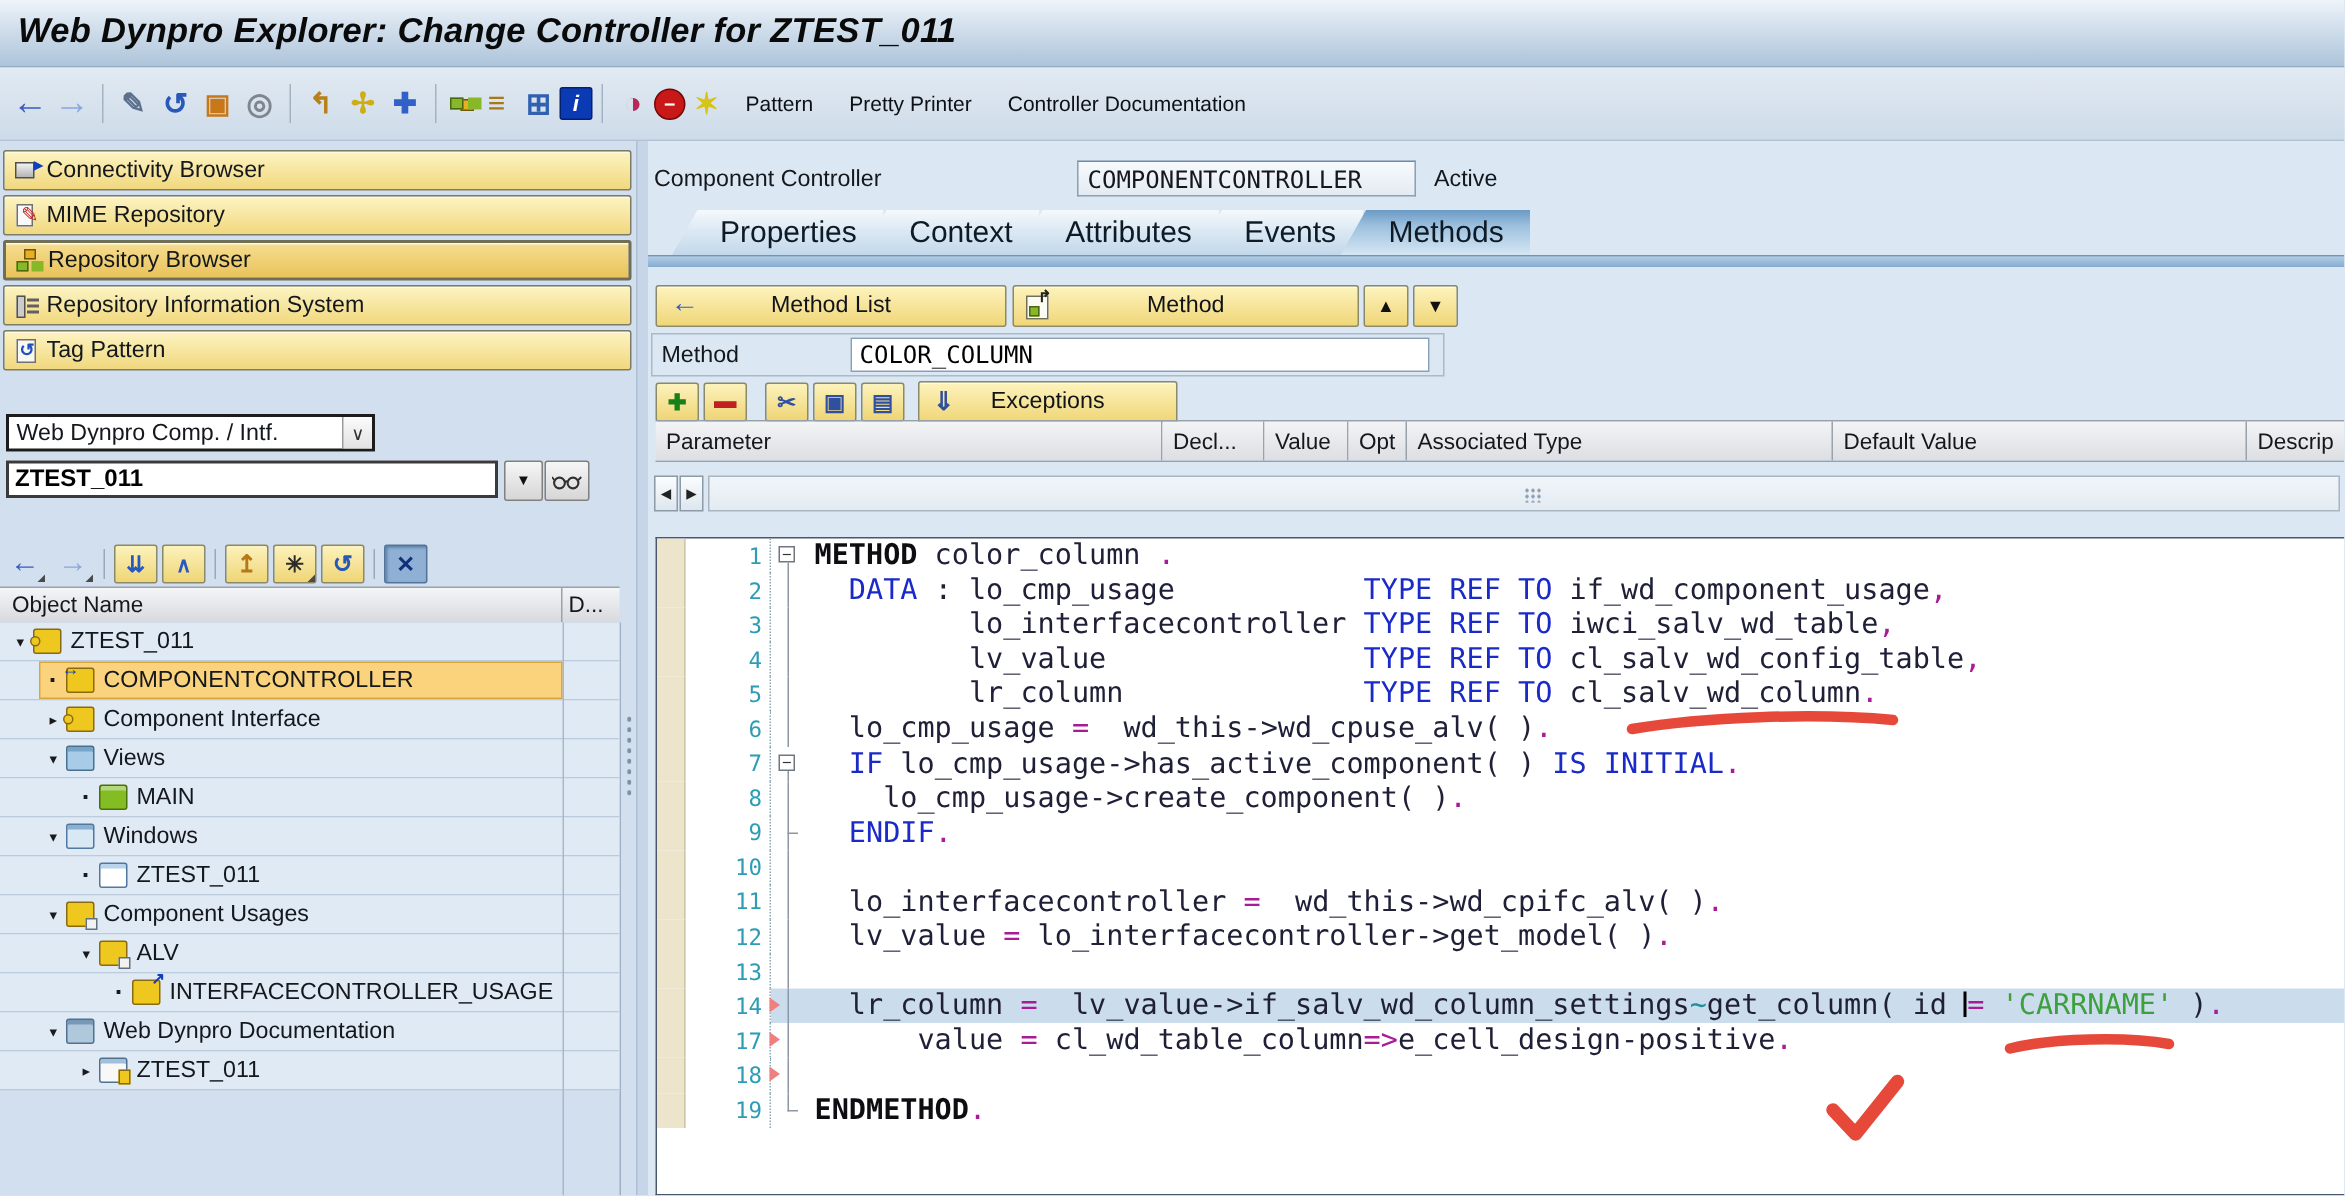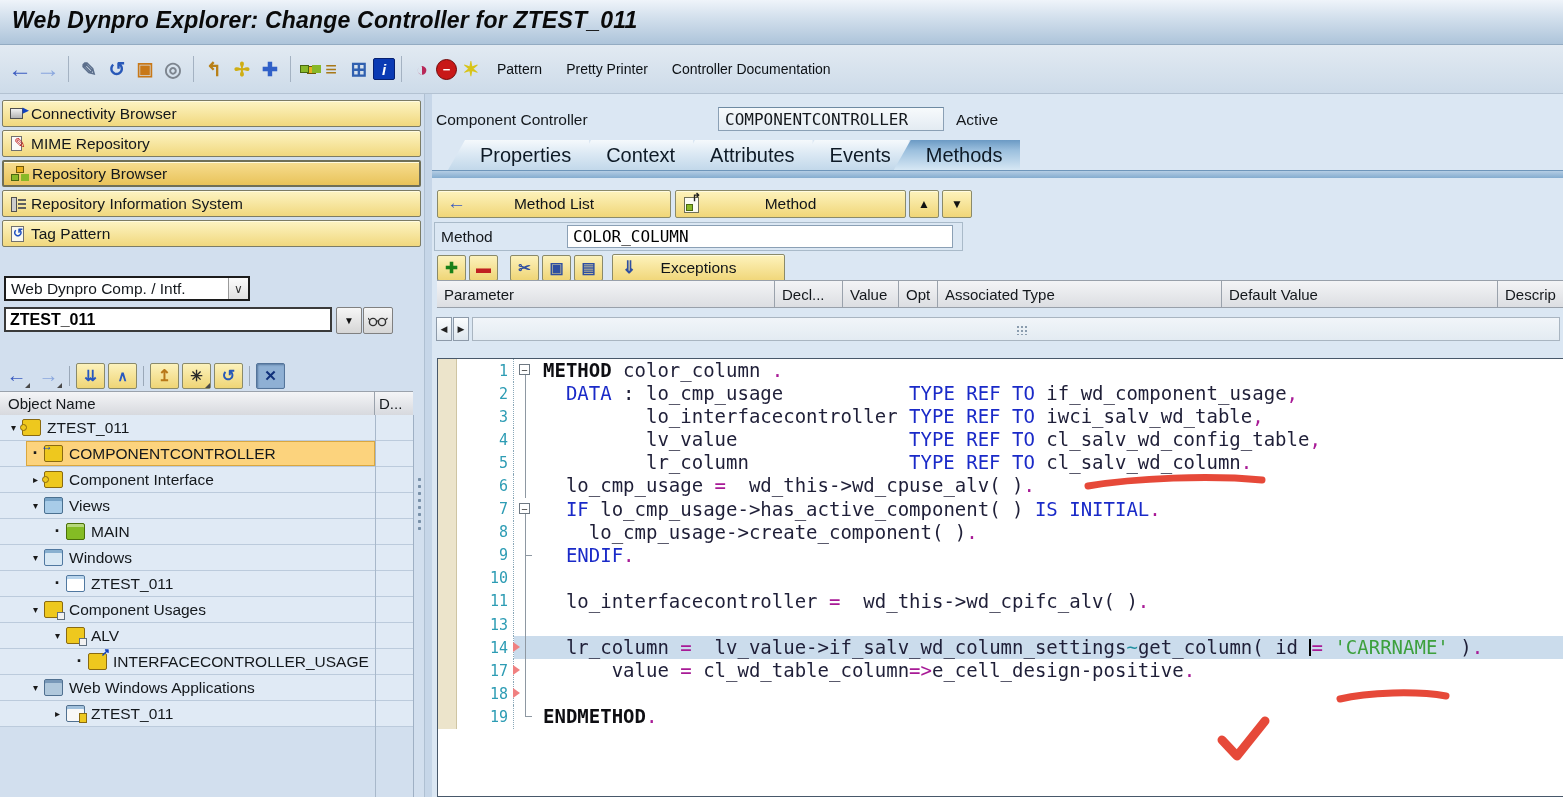--- a/index.html
+++ b/index.html
@@ -357,21 +357,21 @@
         <span class="tlabel">ALV</span>
       </div>
       <div class="trow" style="padding-left: 72px;">
         <span class="texp leaf">·</span>
         <span class="ti ti-usage-interface"></span>
         <span class="tlabel">INTERFACECONTROLLER_USAGE</span>
       </div>
       <div class="trow" style="padding-left: 28px;">
         <span class="texp">▾</span>
         <span class="ti ti-applications"></span>
-        <span class="tlabel">Web Windows Applications</span>
+        <span class="tlabel">Web Dynpro Documentation</span>
       </div>
       <div class="trow" style="padding-left: 50px;">
         <span class="texp">▸</span>
         <span class="ti ti-application"></span>
         <span class="tlabel">ZTEST_011</span>
       </div>
     </div>
   <div id="treevline"></div>
   <div id="splitgrip"></div>
 </div>
@@ -505,20 +505,26 @@
         <span class="code"></span>
       </div>
       <div class="edrow">
         <span class="gut"></span>
         <span class="num">11</span>
         <span class="fold line"></span>
         <span class="code"><span class="tk-i">  lo_interfacecontroller </span><span class="tk-o">=</span><span class="tk-i">  wd_this-&gt;wd_cpifc_alv( )</span><span class="tk-o">.</span></span>
       </div>
       <div class="edrow">
         <span class="gut"></span>
+        <span class="num">12</span>
+        <span class="fold line"></span>
+        <span class="code"><span class="tk-i">  lv_value </span><span class="tk-o">=</span><span class="tk-i"> lo_interfacecontroller-&gt;get_model( )</span><span class="tk-o">.</span></span>
+      </div>
+      <div class="edrow">
+        <span class="gut"></span>
         <span class="num">13</span>
         <span class="fold line"></span>
         <span class="code"></span>
       </div>
       <div class="edrow sel">
         <span class="gut"></span>
         <span class="num mark">14</span>
         <span class="fold line"></span>
         <span class="code"><span class="tk-i">  lr_column </span><span class="tk-o">=</span><span class="tk-i">  lv_value-&gt;if_salv_wd_column_settings</span><span class="tk-t">~</span><span class="tk-i">get_column( id </span><span class="tk-c"></span><span class="tk-o">=</span><span class="tk-i"> </span><span class="tk-s">'CARRNAME'</span><span class="tk-i"> )</span><span class="tk-o">.</span></span>
       </div>

